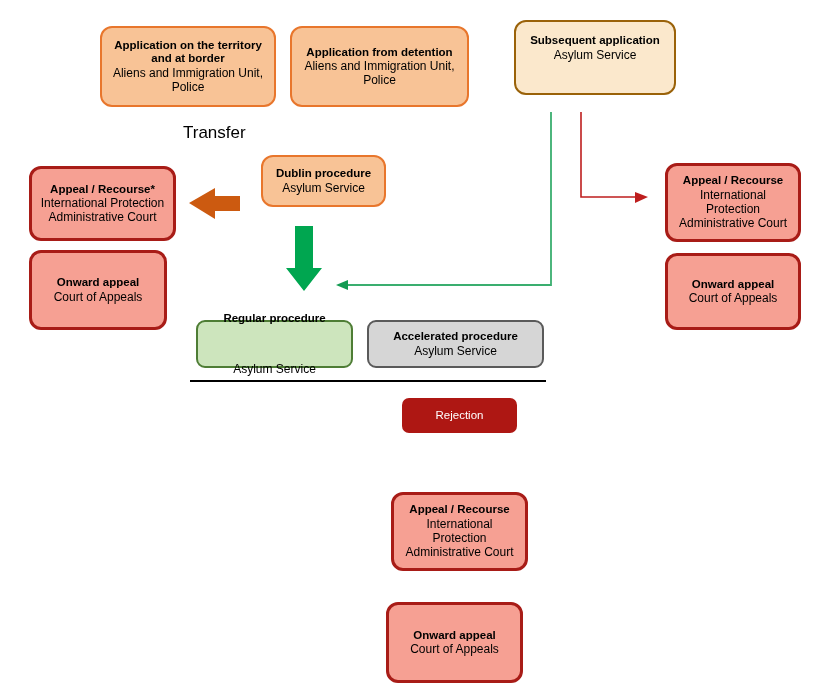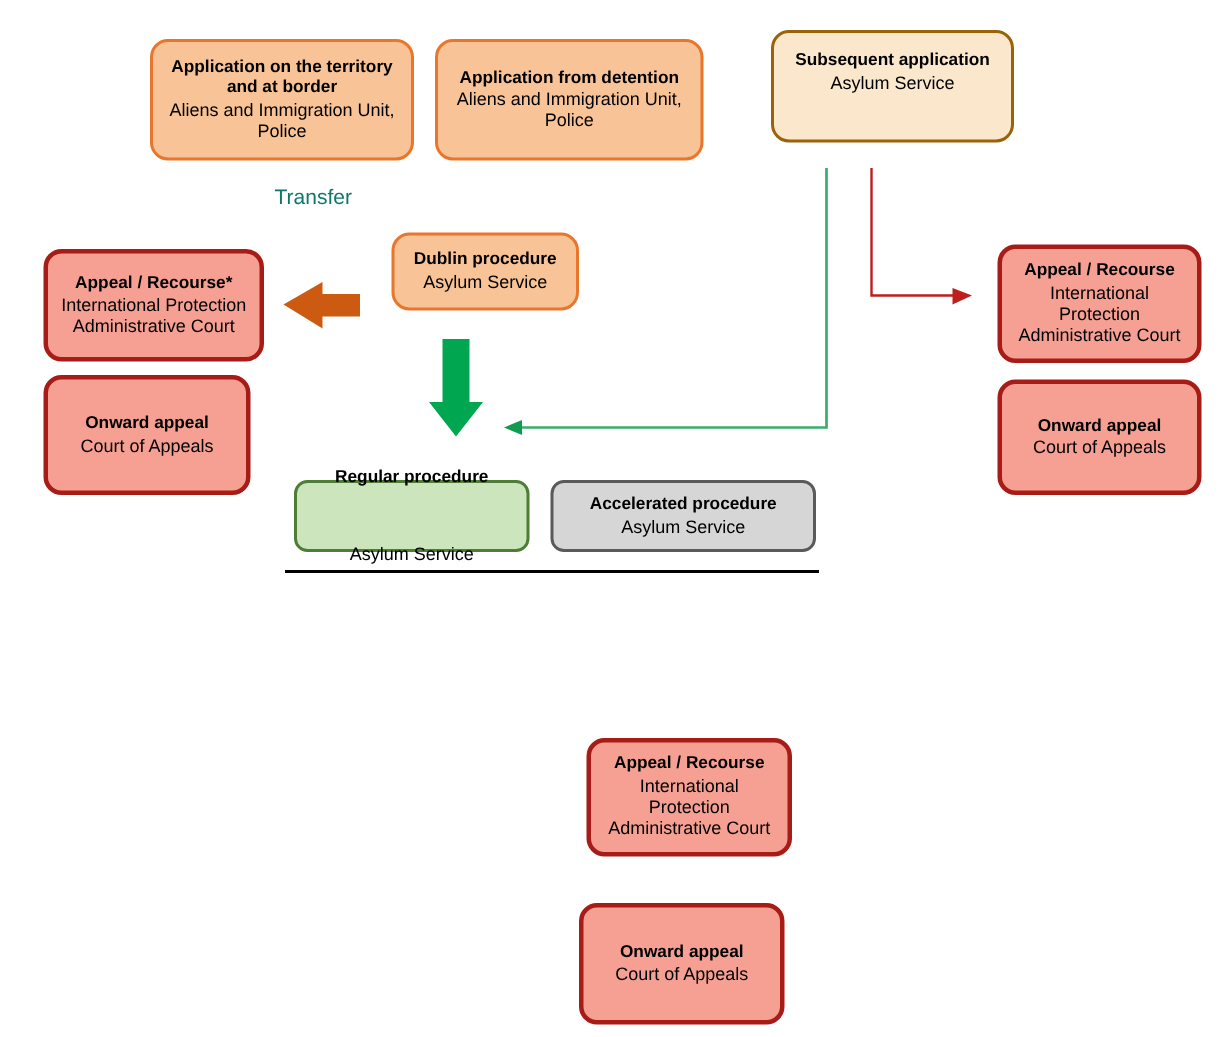--- a/index.html
+++ b/index.html
@@ -80,22 +80,22 @@
   .s-rejection {
     background: #AE1713;
     border-color: #AE1713;
     border-width: 0;
     border-radius: 7px;
   }
   .s-rejection .title, .s-rejection .sub { color: #ffffff; }
 
   .plain-label {
     position: absolute;
-    font-size: 14px;
-    color: #0f766e;
+    font-size: 17px;
+    color: #000000;
     white-space: nowrap;
   }
   .divider {
     position: absolute;
     background: #000000;
     height: 2px;
   }
   svg.connectors {
     position: absolute;
     left: 0;
@@ -182,20 +182,23 @@
     <div class="title">Regular procedure</div>
     <div class="sub">Asylum Service</div>
   </div>
 
   <div class="node s-accelerated" style="left:367px; top:320px; width:177px; height:48px; padding:0 6px;">
     <div class="title">Accelerated procedure</div>
     <div class="sub">Asylum Service</div>
   </div>
 
 
+  <div class="node s-rejection" style="left:402px; top:398px; width:115px; height:35px; padding:2px 6px;">
+    <div class="title" style="font-weight:normal;">Rejection</div>
+  </div>
 
   <div class="node s-appeal" style="left:391px; top:492px; width:137px; height:79px; padding:2px 6px;">
     <div class="title">Appeal / Recourse</div>
     <div class="sub">International</div>
     <div class="sub">Protection</div>
     <div class="sub">Administrative Court</div>
   </div>
 
   <div class="node s-appeal" style="left:386px; top:602px; width:137px; height:81px; padding:2px 6px;">
     <div class="title">Onward appeal</div>

